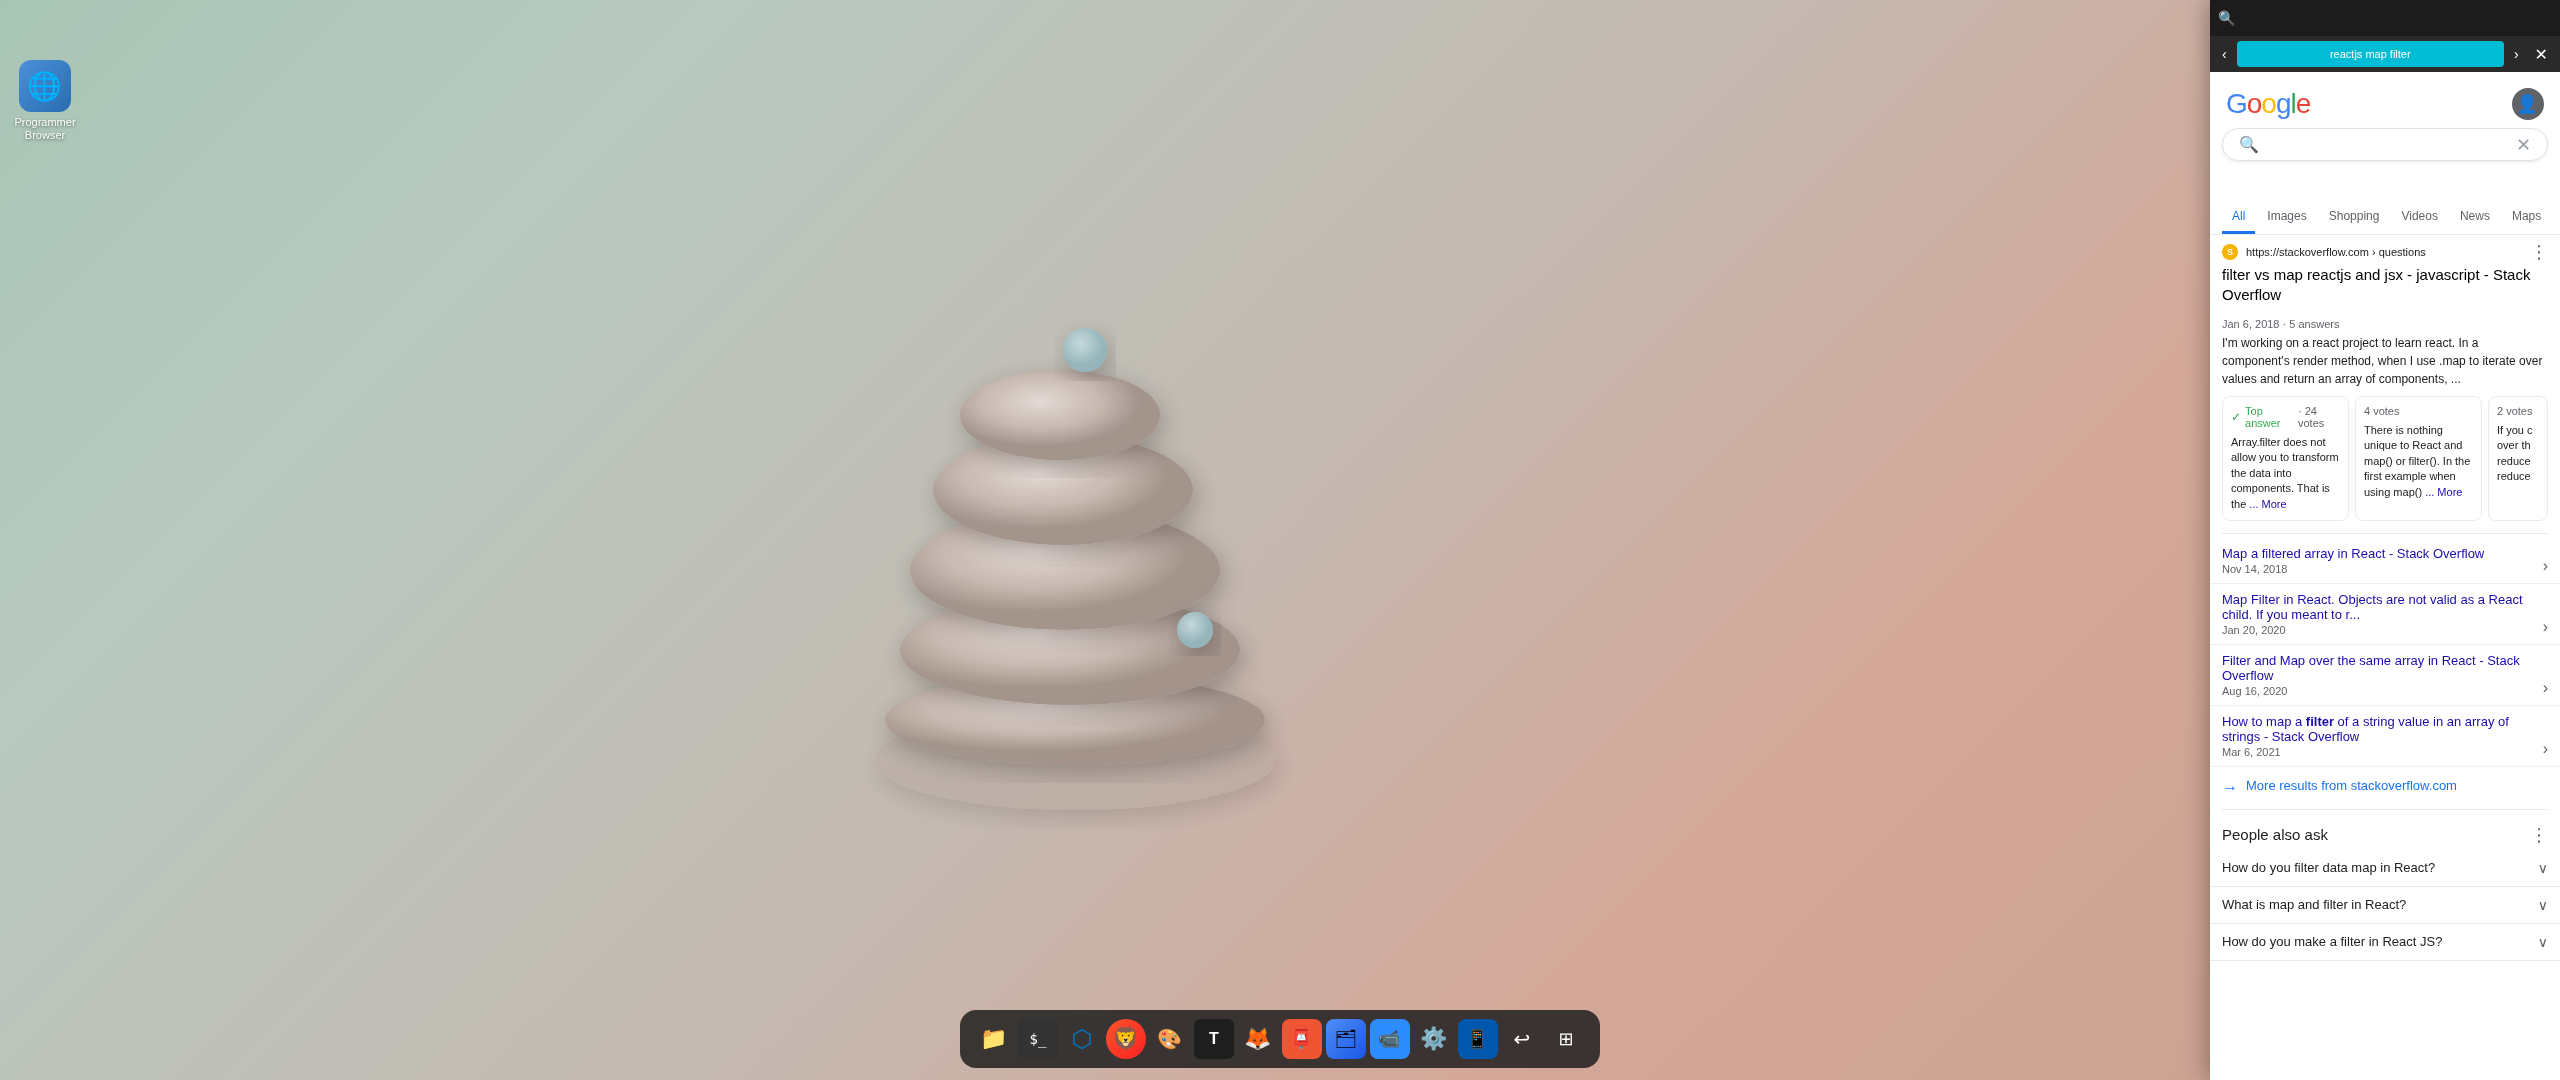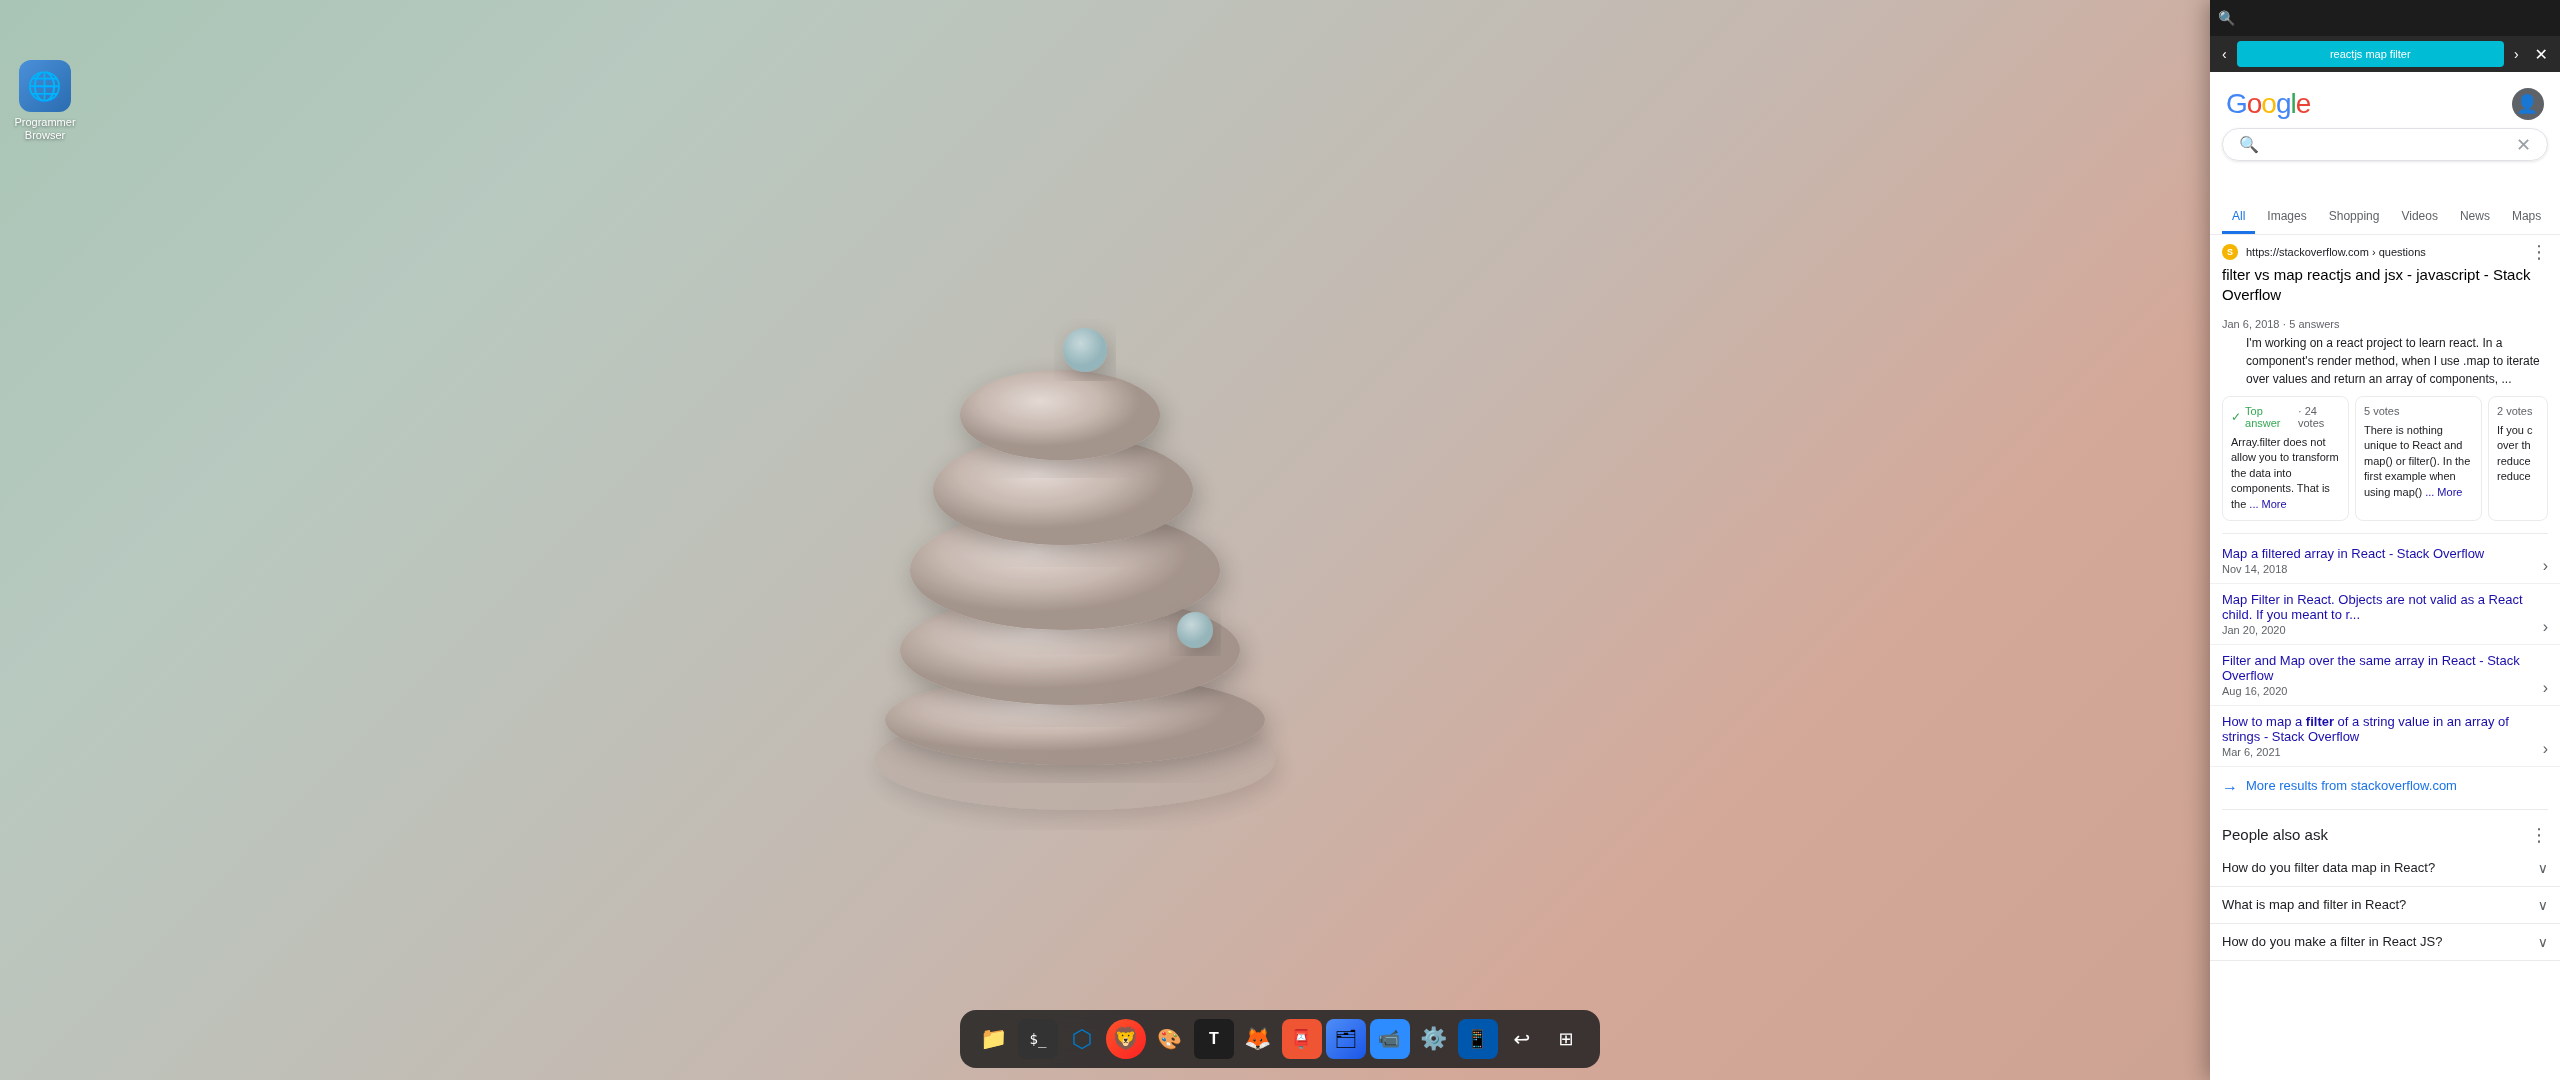--- a/index.html
+++ b/index.html
@@ -324,21 +324,20 @@
       font-size: 11px;
       color: #5f6368;
       margin-bottom: 4px;
       margin-top: 14px;
     }
 
     .result-snippet {
       font-size: 12px;
       color: #202124;
       line-height: 1.5;
-      margin-left: 24px;
     }
 
     
     .answer-boxes {
       display: flex;
       gap: 6px;
       margin-top: 8px;
       overflow: hidden;
     }
 
@@ -635,21 +634,21 @@
           <div class="answer-box-header">
             <span style="color:#34a853;font-size:12px;">✓</span>
             <span style="color:#34a853;font-size:11px;">Top answer</span>
             <span style="color:#5f6368;font-size:11px;">· 24 votes</span>
           </div>
           <div class="answer-text">Array.filter does not allow you to transform the data into components. That is the <span class="answer-more">... More</span></div>
         </div>
 
         <div class="answer-box">
           <div class="answer-box-header">
-            <span style="color:#5f6368;font-size:11px;">5 votes</span>
+            <span style="color:#5f6368;font-size:11px;">4 votes</span>
           </div>
           <div class="answer-text">There is nothing unique to React and map() or filter(). In the first example when using map() <span class="answer-more">... More</span></div>
         </div>
 
         <div class="answer-box" style="max-width:60px;overflow:hidden;">
           <div class="answer-box-header">
             <span style="color:#5f6368;font-size:11px;">2 votes</span>
           </div>
           <div class="answer-text">If you c over th reduce reduce</div>
         </div>

